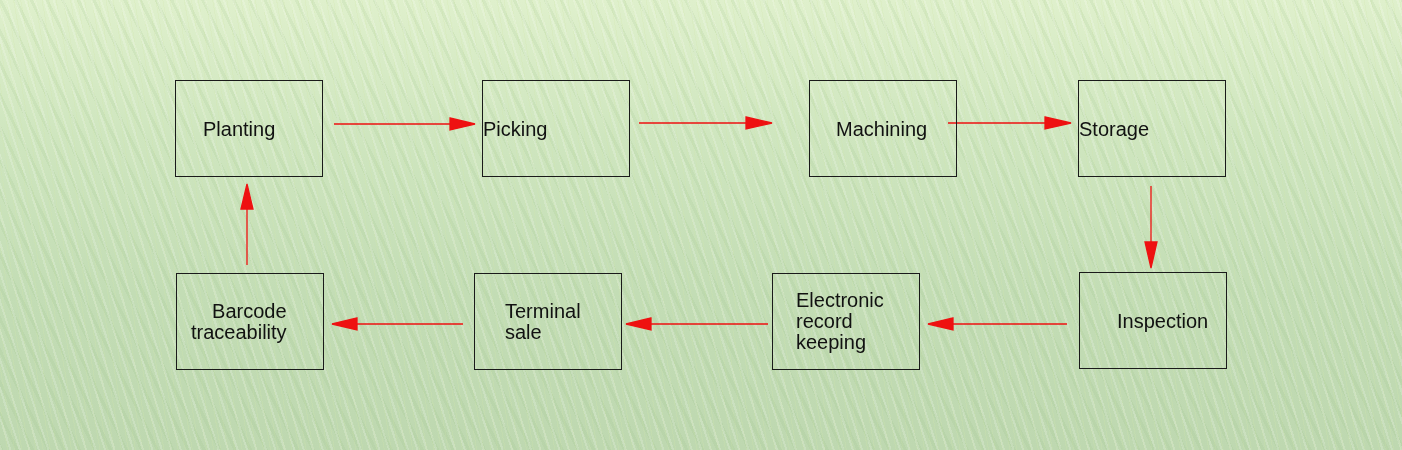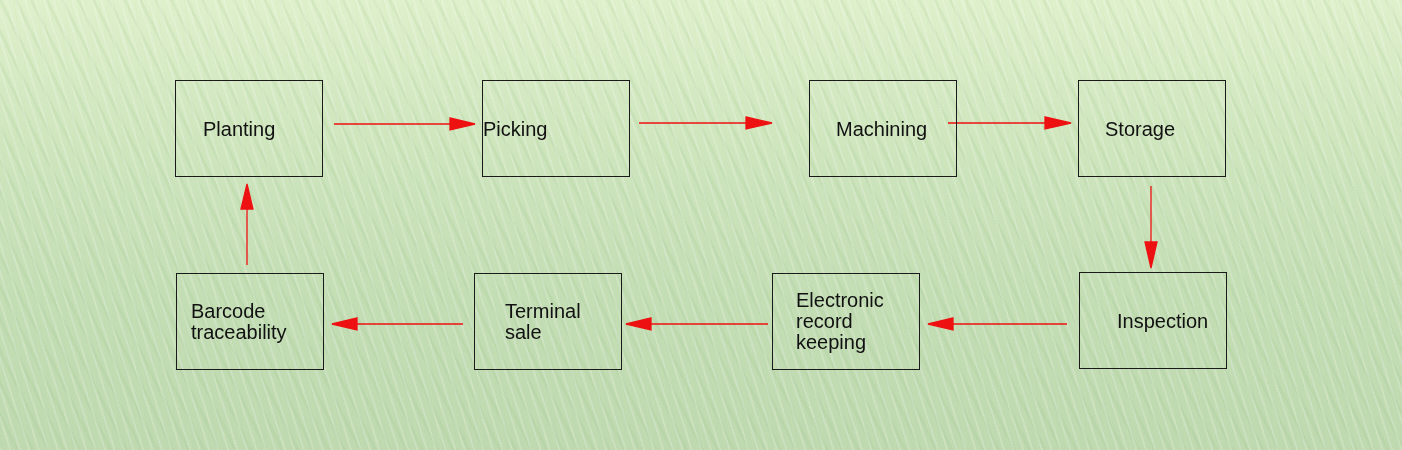--- a/index.html
+++ b/index.html
@@ -77,32 +77,32 @@
 
 <div class="box" style="left:175px; top:80px; padding-left:27px;">
   <span class="label">Planting</span>
 </div>
 <div class="box" style="left:482px; top:80px; ">
   <span class="label">Picking</span>
 </div>
 <div class="box" style="left:780px; top:80px; padding-left:26px;margin-left:29px;">
   <span class="label">Machining</span>
 </div>
-<div class="box" style="left:1078px; top:80px; padding-left:26px;">
+<div class="box" style="left:1078px; top:80px; ">
   <span class="label">Storage</span>
 </div>
 
 <div class="box" style="left:1079px; top:272px; padding-left:37px;">
   <span class="label">Inspection</span>
 </div>
 <div class="box" style="left:772px; top:273px; padding-left:23px; line-height:21px;">
   <span class="label">Electronic
 record
 keeping</span>
 </div>
 <div class="box" style="left:474px; top:273px; padding-left:30px; line-height:21px;">
   <span class="label">Terminal
 sale</span>
 </div>
-<div class="box" style="left:176px; top:273px; padding-left:14px; line-height:21px;">
+<div class="box" style="left:176px; top:273px; padding-left:14px; line-height:21px;text-align:right;">
   <span class="label">Barcode
 traceability</span>
 </div>
 
 </body></html>

